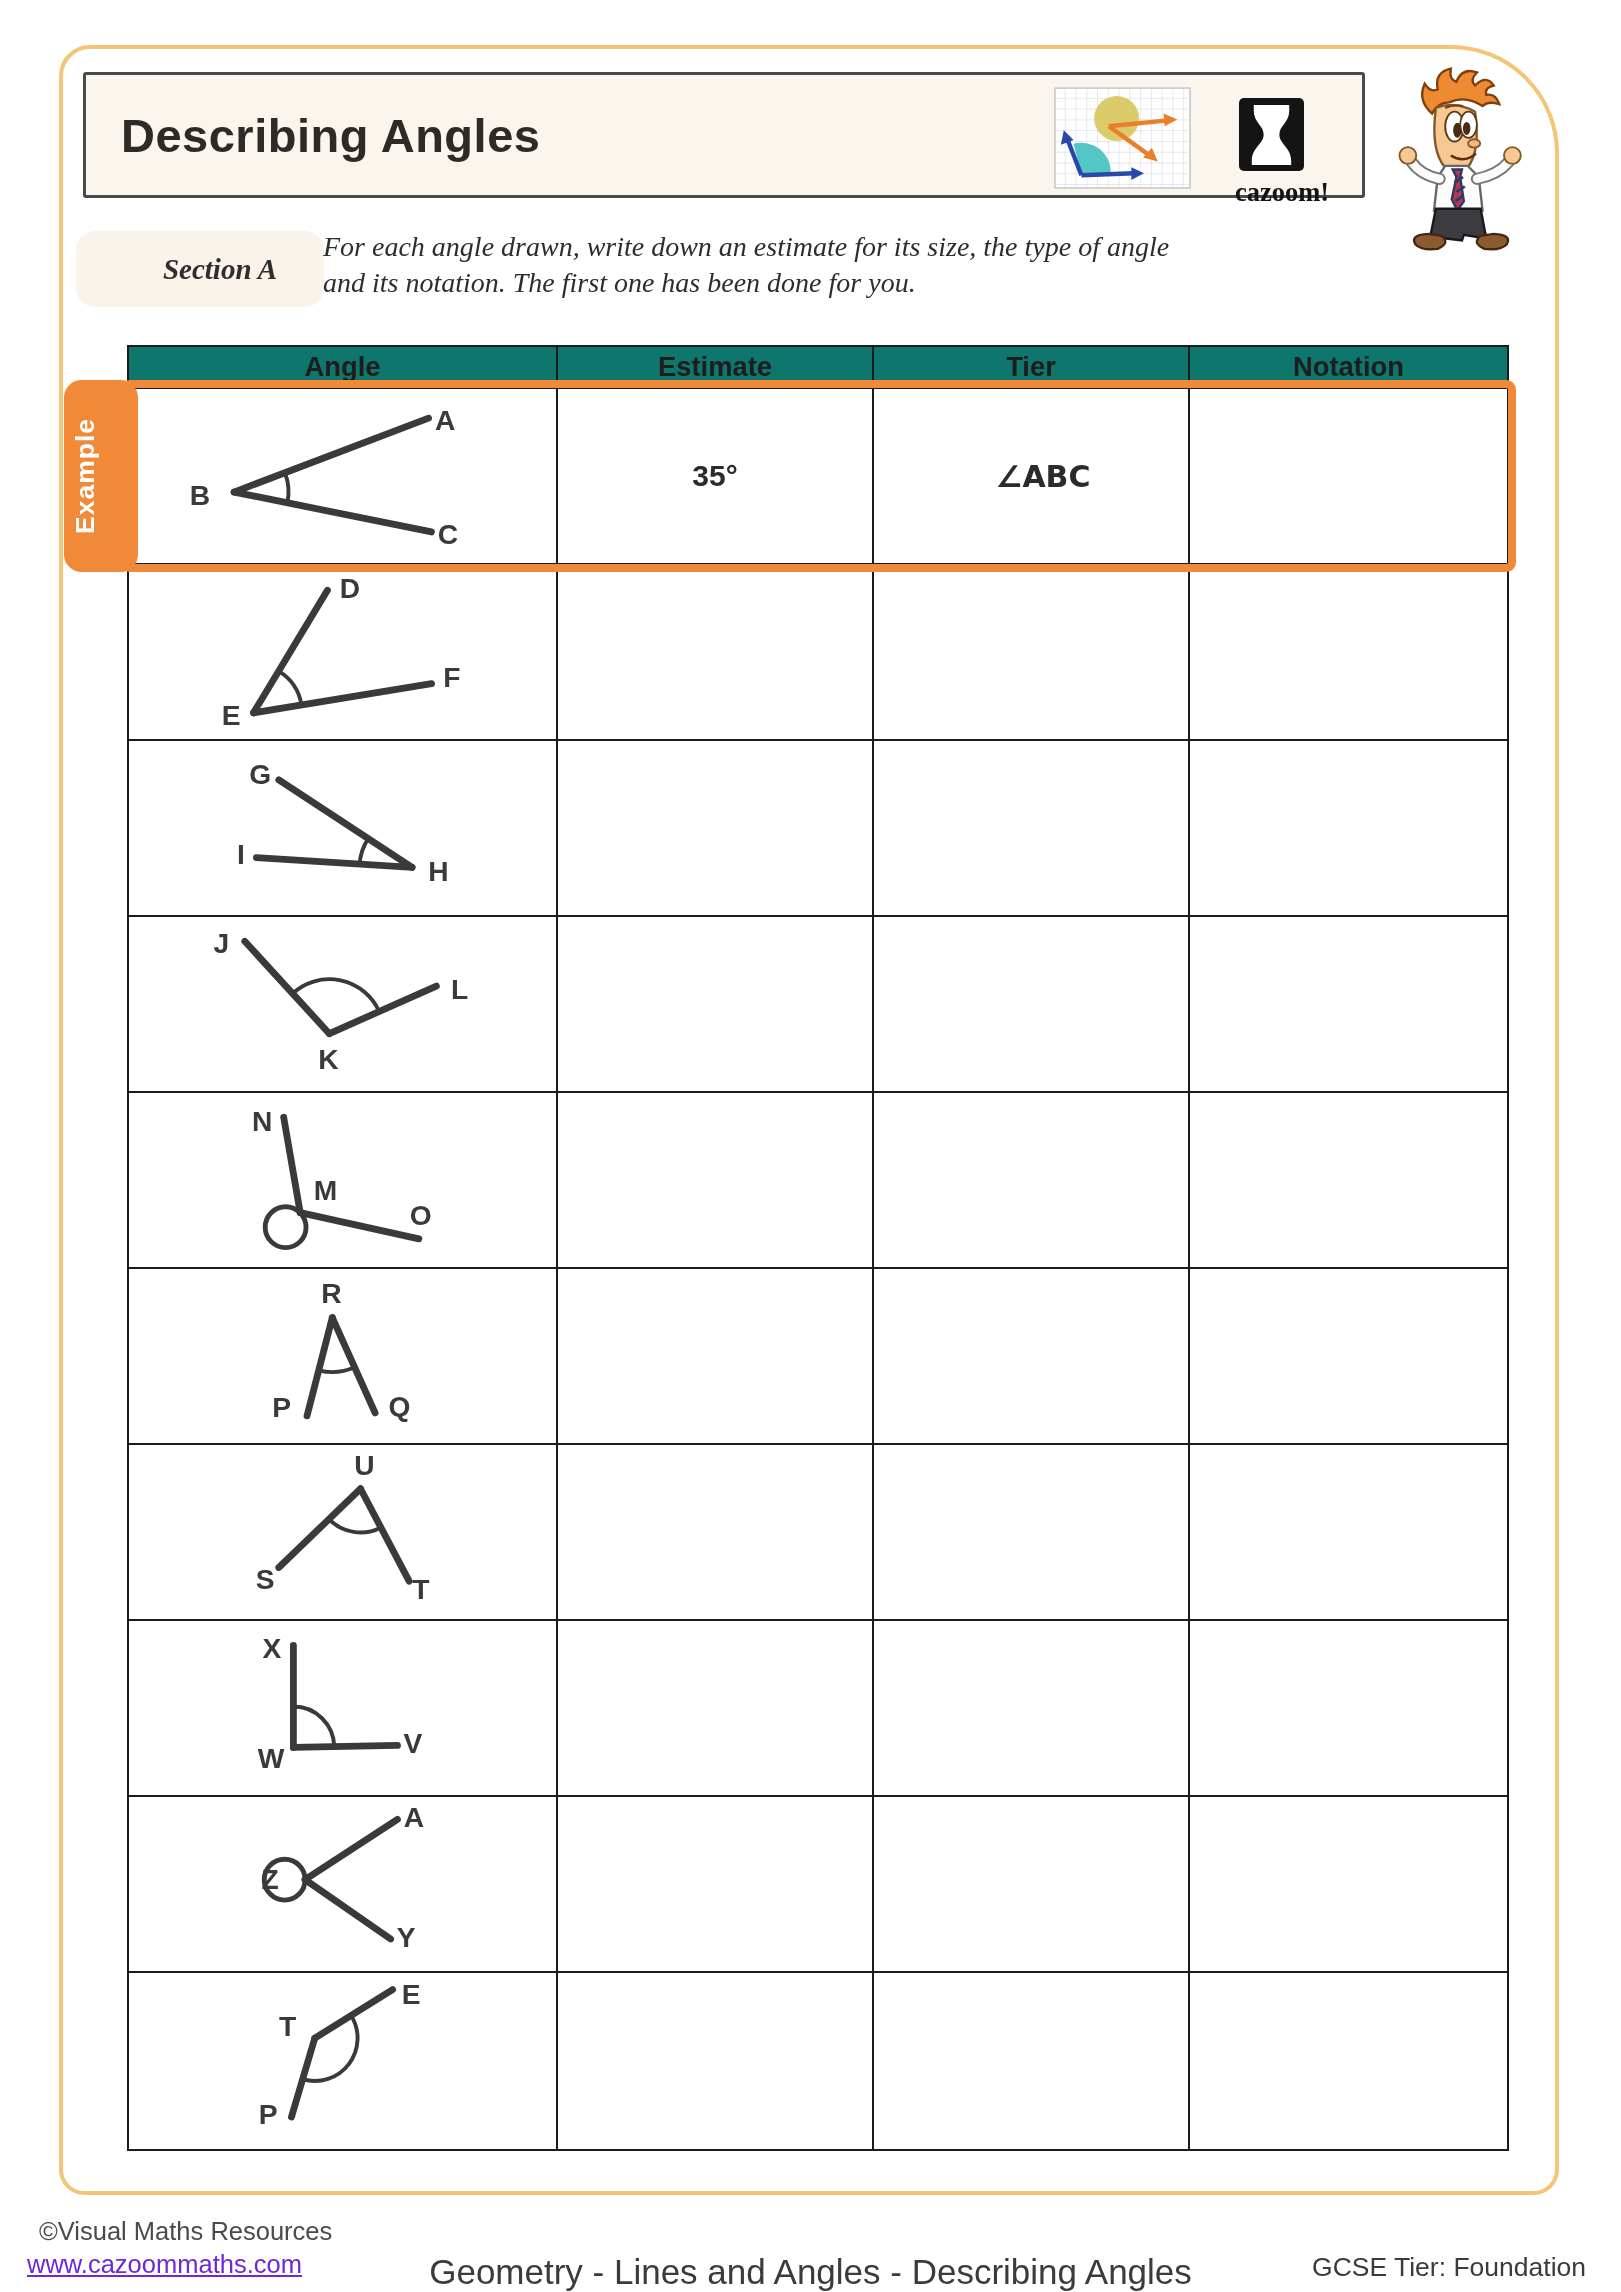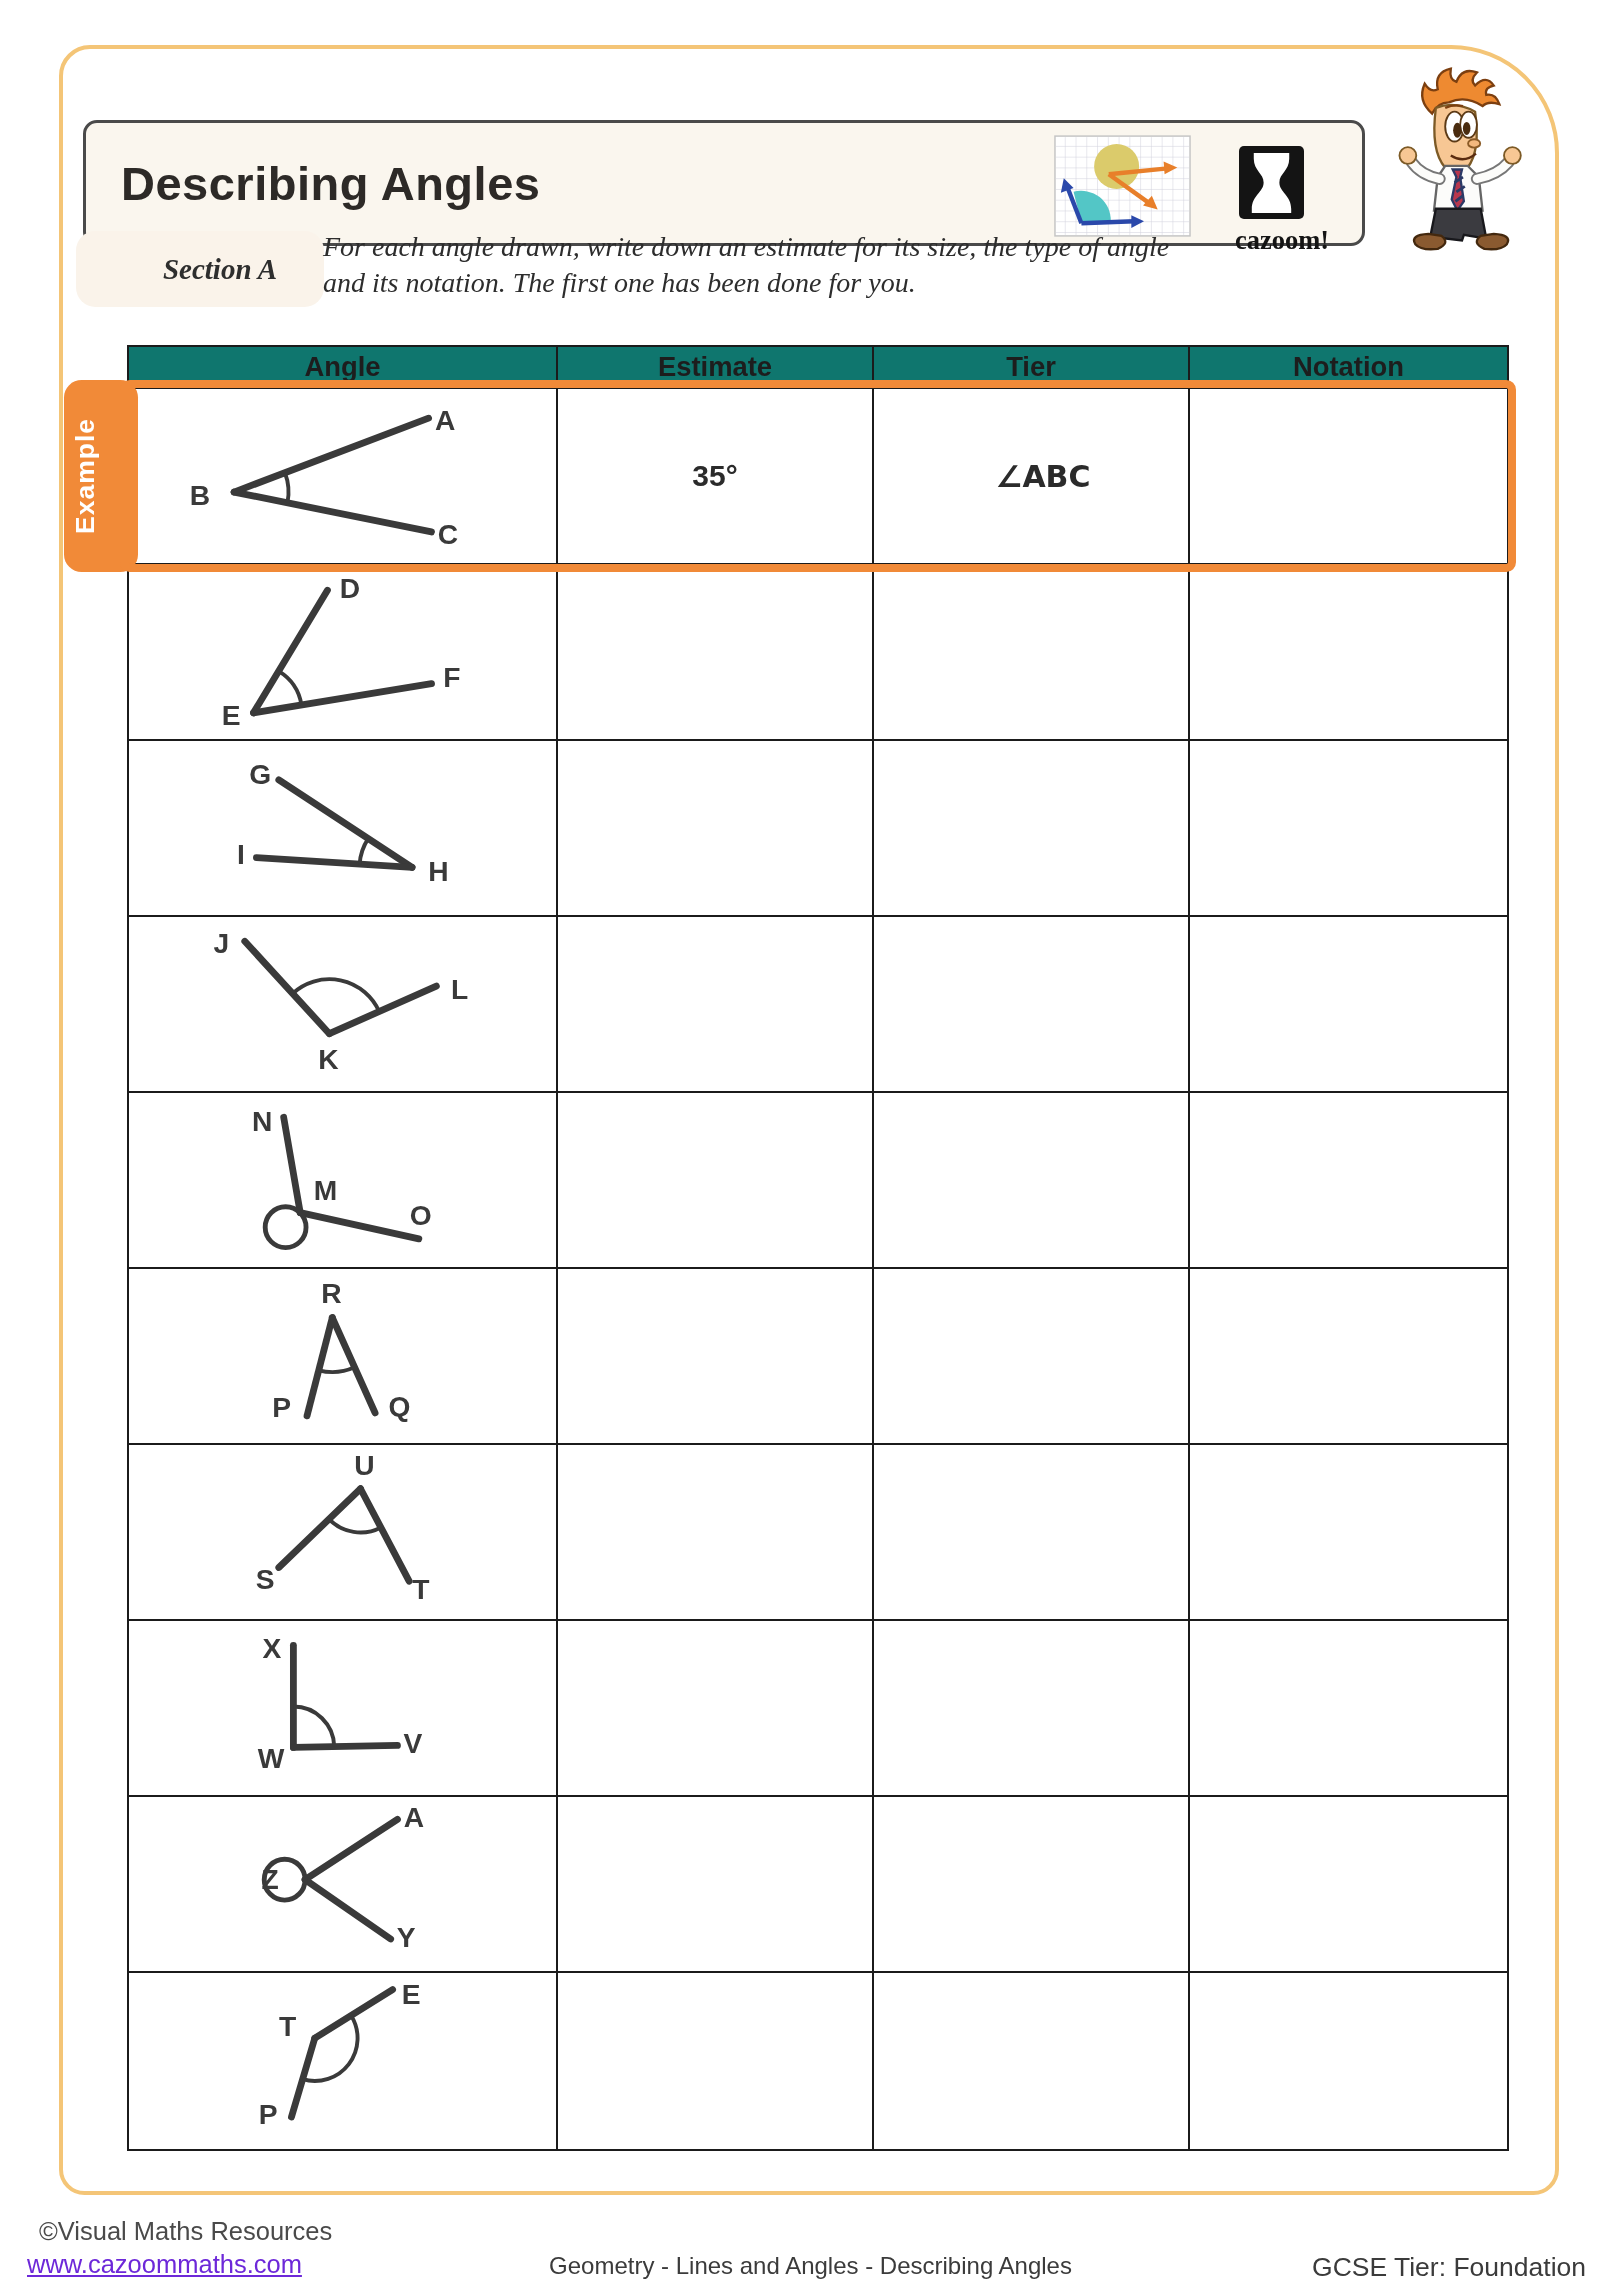--- a/index.html
+++ b/index.html
@@ -3,21 +3,21 @@
 <meta charset="utf-8">
 <style>
   html,body{margin:0;padding:0;}
   .page{position:relative;width:1621px;height:2293px;background:#ffffff;
         font-family:"Liberation Sans",sans-serif;overflow:hidden;}
   
   .outer-border{position:absolute;left:59px;top:45px;width:1500px;height:2150px;
         border:4.9px solid #f4c577;border-radius:31px 108px 25.5px 25.5px;box-sizing:border-box;}
   
   .header-box{position:absolute;left:83px;top:72px;width:1282px;height:126px;
-        background:#faf6ee;border:3.9px solid #4a4a4a;border-radius:14px;box-sizing:border-box;margin-top:48px;}
+        background:#faf6ee;border:3.9px solid #4a4a4a;border-radius:3px;box-sizing:border-box;}
   .header-title{position:absolute;left:35px;top:50%;transform:translateY(-50%);
         font-size:47px;font-weight:bold;color:#2d2a27;letter-spacing:0.5px;}
   .grid-logo{position:absolute;left:968px;top:11.8px;}
   .cazoom-logo{position:absolute;left:1149px;top:23px;width:69px;text-align:right;}
   .cazoom-word{font-family:"Liberation Serif",serif;font-weight:bold;font-size:26.5px;color:#141414;margin-top:2px;}
   .mascot{position:absolute;left:1396px;top:65px;}
   
   .section-label{position:absolute;left:76px;top:231px;width:208px;height:76px;
         background:#faf3ea;border-radius:19.6px;display:flex;align-items:center;justify-content:center;
         font-family:"Liberation Serif",serif;font-style:italic;font-weight:bold;font-size:29px;color:#2e2e2e;padding-left:40px;}
@@ -40,21 +40,21 @@
   .td.notation{font-family:"DejaVu Sans","Liberation Sans",sans-serif;padding-left:24px;}
   .ex-border{position:absolute;left:-8.8px;right:-8.8px;top:-8.8px;bottom:-8.8px;
         border:8.8px solid #f18a38;border-radius:9.8px;pointer-events:none;z-index:6;}
   .ex-tab{position:absolute;left:-65px;top:-8.8px;bottom:-8.8px;width:74px;background:#f18a38;
         border-radius:17.6px;z-index:5;display:flex;align-items:center;justify-content:flex-start;padding-left:5.9px;box-sizing:border-box;}
   .ex-tab span{writing-mode:vertical-rl;transform:rotate(180deg);color:#ffffff;
         font-weight:bold;font-size:26.5px;letter-spacing:1px;}
   
   .footer-copy{position:absolute;left:39px;top:2217px;font-size:25.5px;color:#4a4a4a;}
   .footer-link{position:absolute;left:27px;top:2250px;font-size:25.5px;color:#6d28d9;text-decoration:underline;}
-  .footer-center{position:absolute;left:0;right:0;top:2252px;text-align:center;font-size:24px;color:#3b3b3b;}
+  .footer-center{position:absolute;left:0;right:0;top:2252px;text-align:center;font-size:35px;color:#3b3b3b;}
   .footer-right{position:absolute;right:35px;top:2252px;font-size:26.5px;color:#3b3b3b;}
 </style>
 </head>
 <body>
 
 <div class="page">
   <div class="outer-border"></div>
 
   <div class="header-box">
     <div class="header-title">Describing Angles</div>

